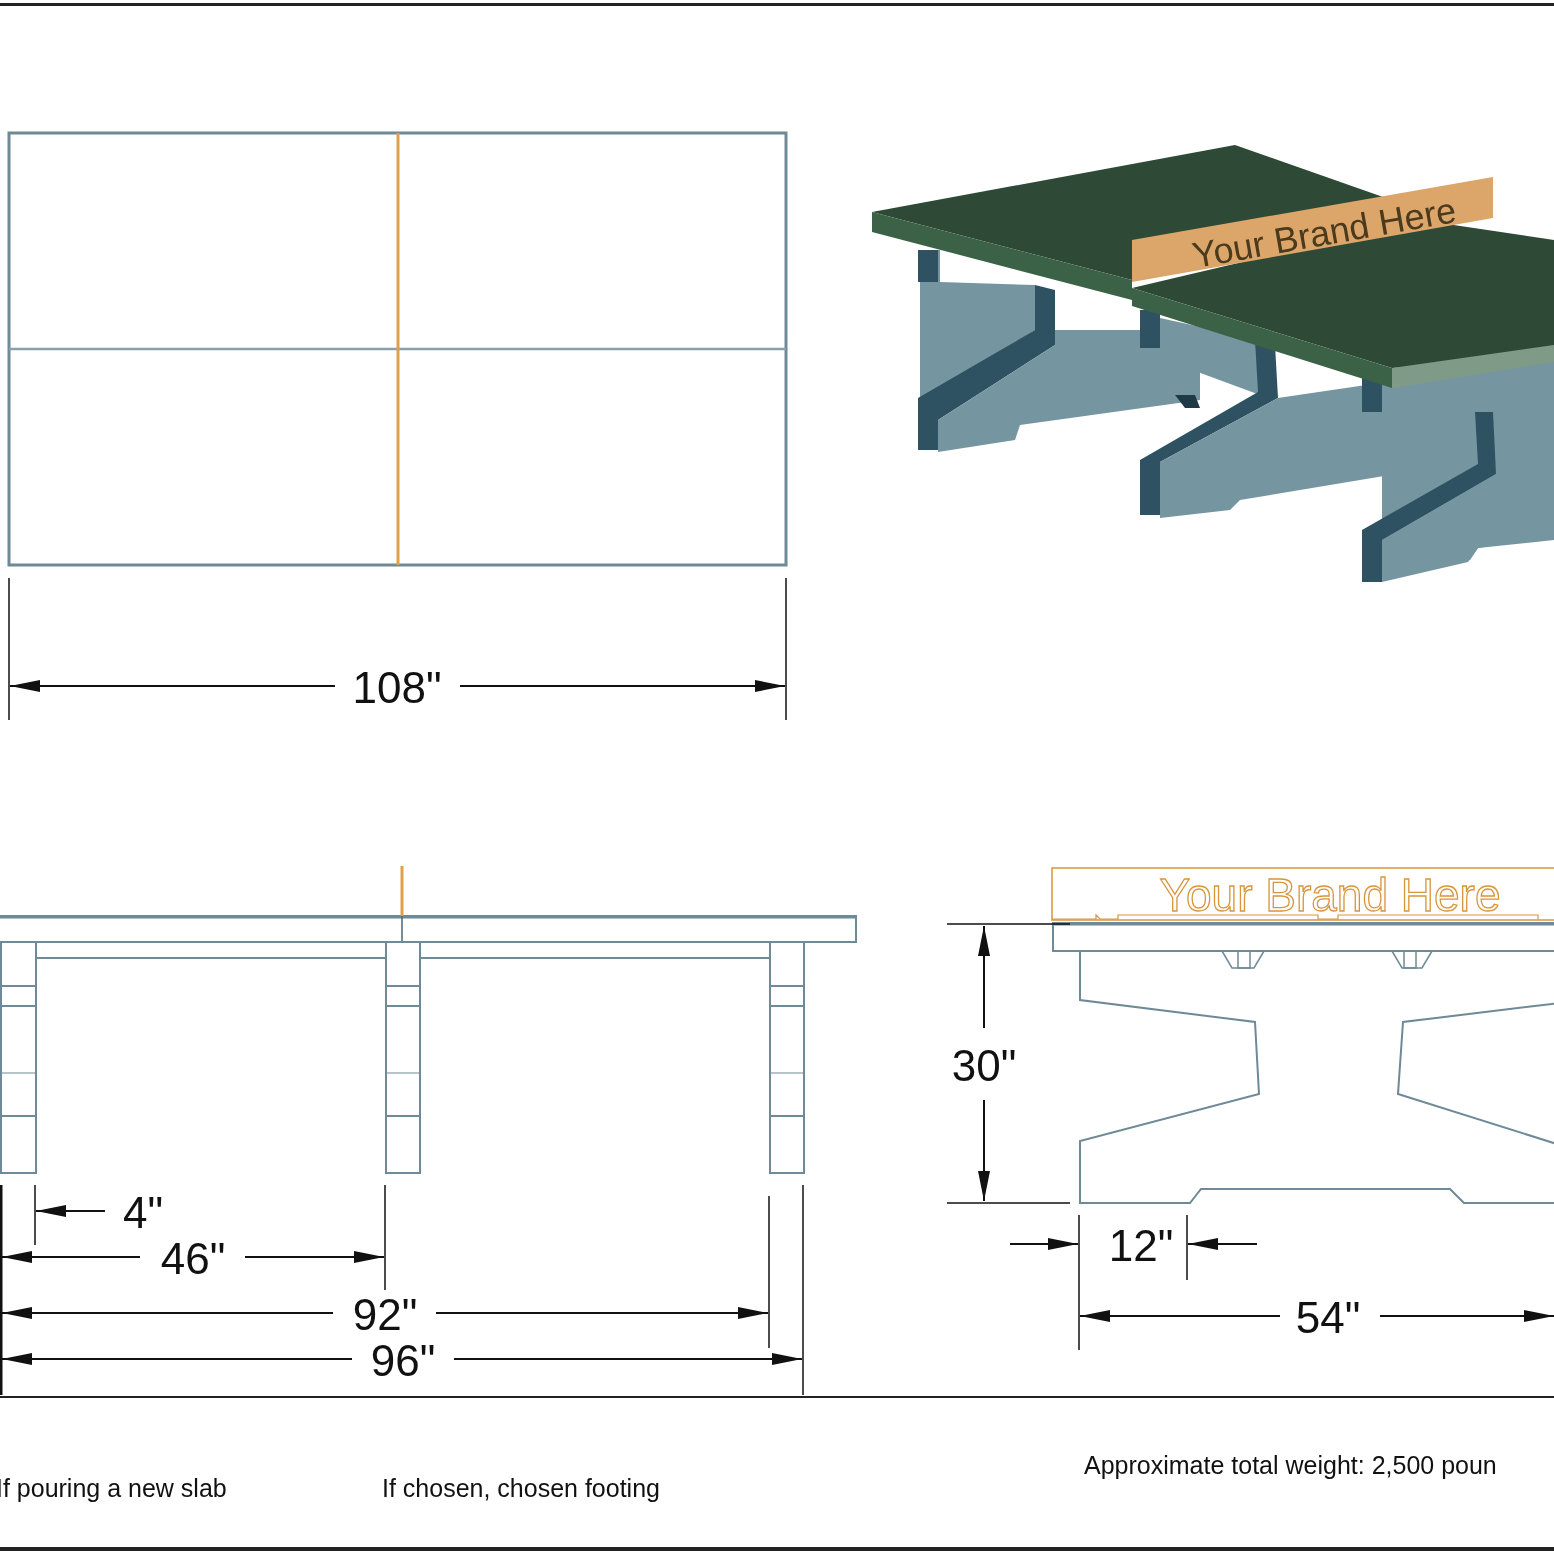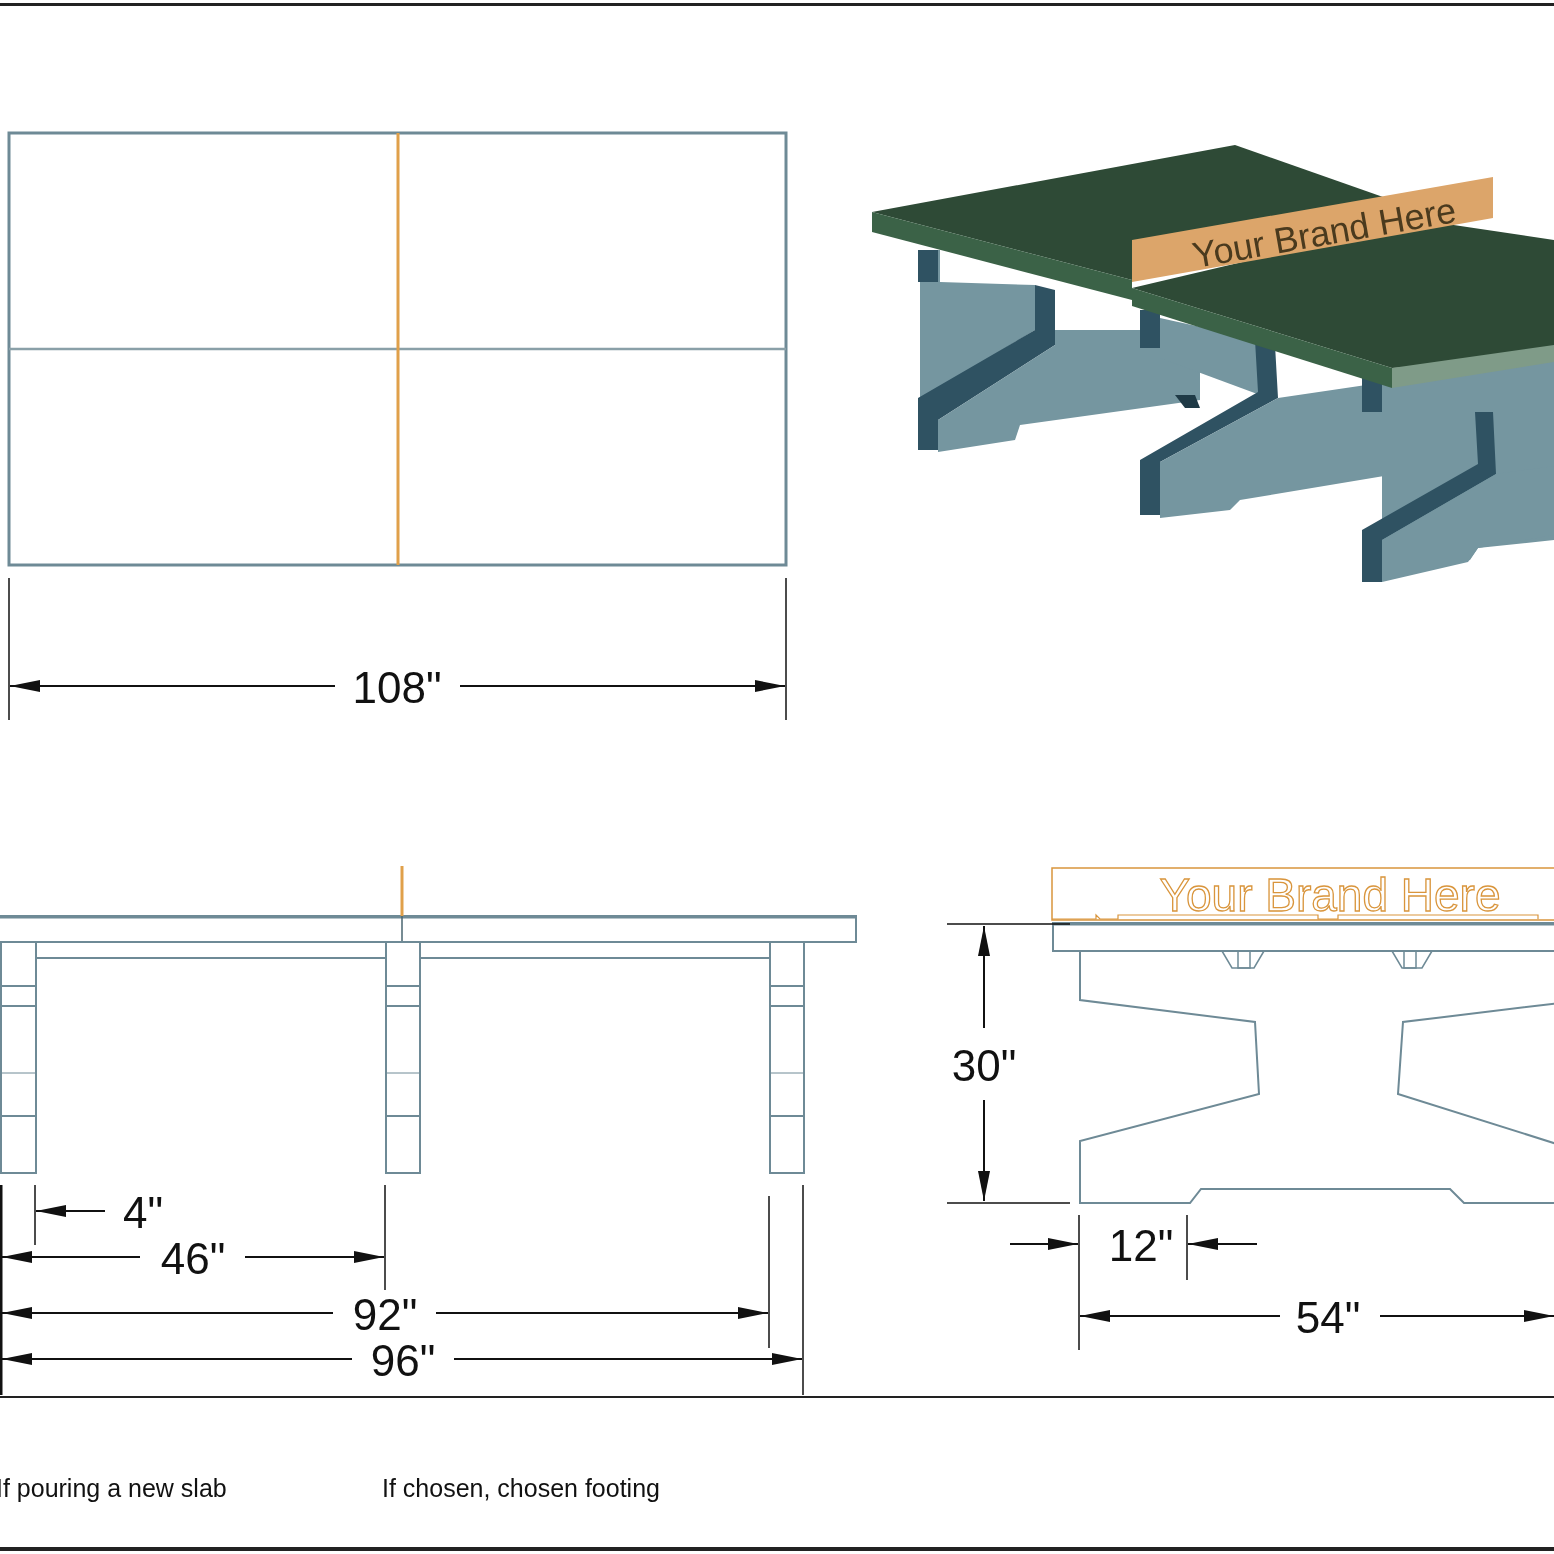--- a/index.html
+++ b/index.html
@@ -166,13 +166,14 @@
     <p>If pouring a new slab</p>
     
     
     
   </div>
   <div class="note note-2">
     <p>If chosen, chosen footing</p>
     
     
   </div>
+  <div class="note note-3">Approximate total weight: 2,500 poun</div>
 </div>
 
 </body></html>

